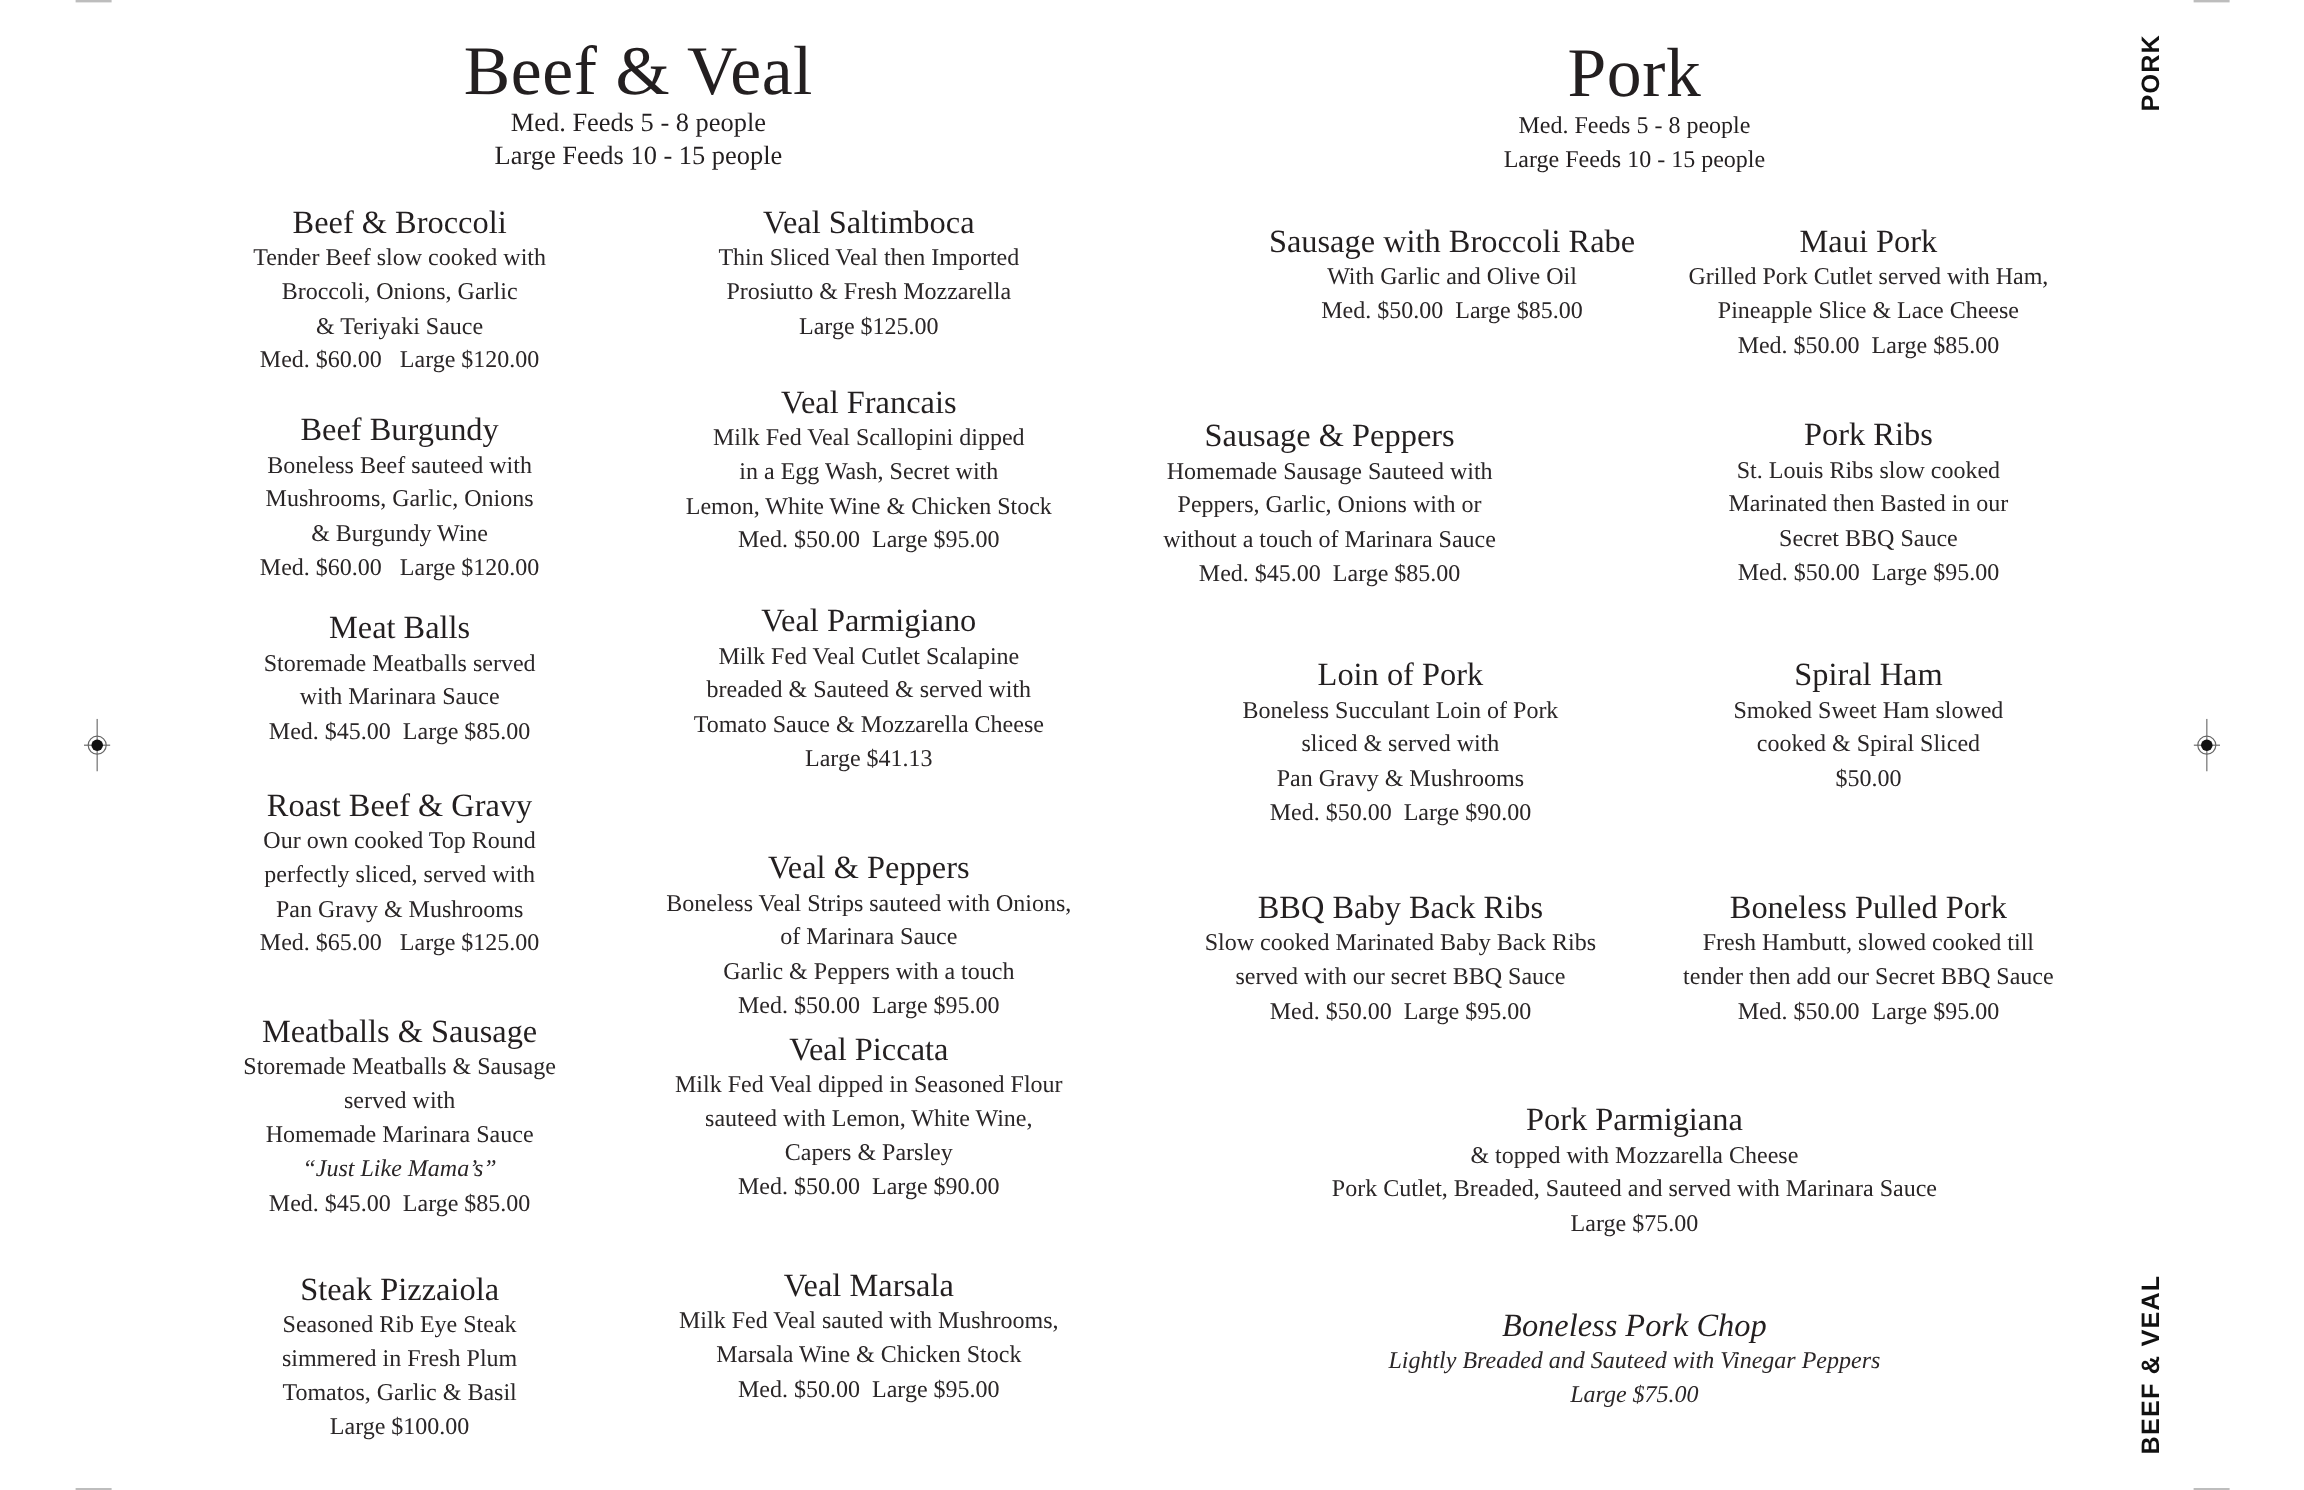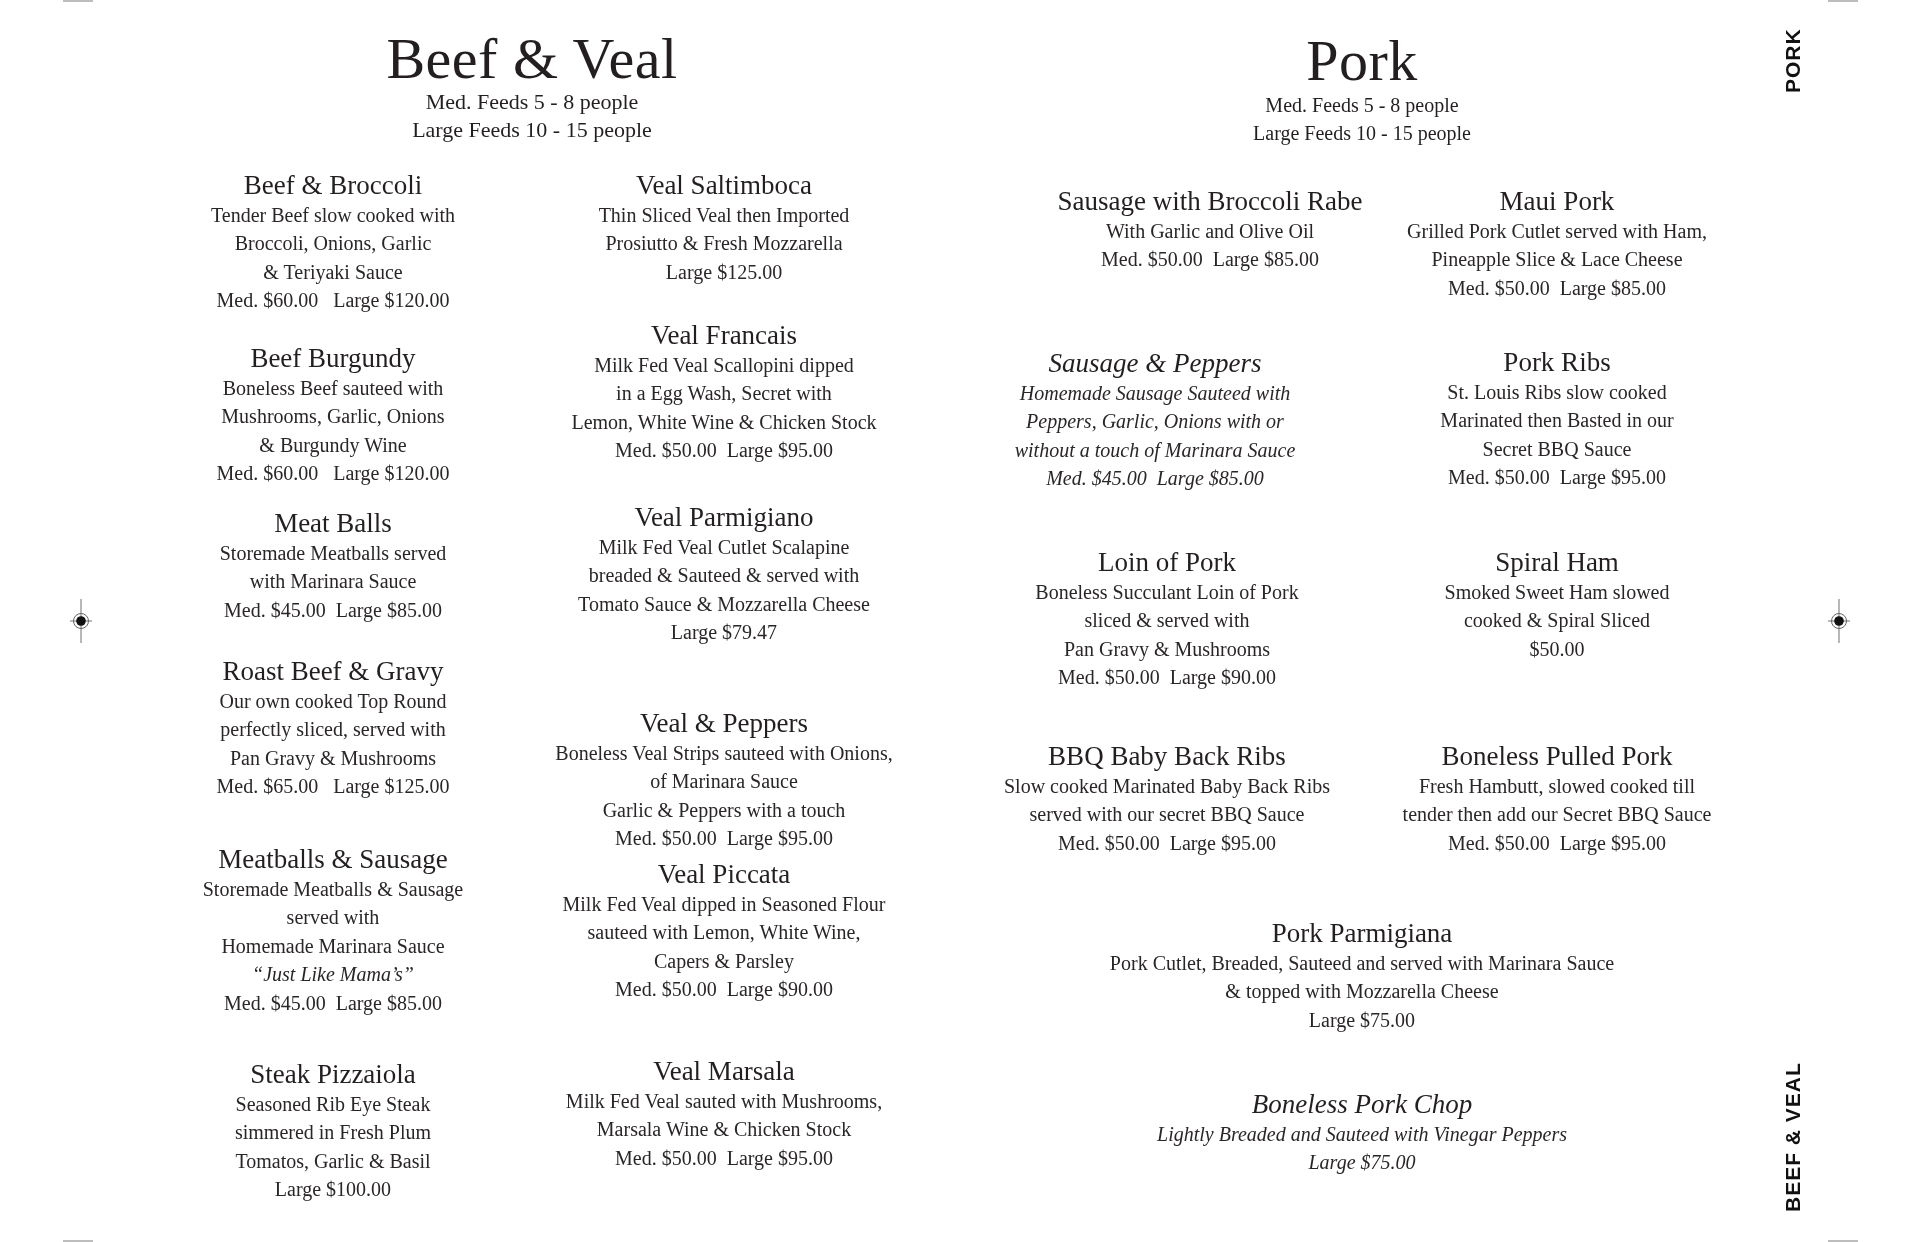--- a/index.html
+++ b/index.html
@@ -126,21 +126,21 @@
     <div class="item-line">in a Egg Wash, Secret with</div>
     <div class="item-line">Lemon, White Wine &amp; Chicken Stock</div>
     <div class="item-line" style="white-space:pre;">Med. $50.00  Large $95.00</div>
   </div>
 
   <div class="item" style="left:724px; top:502px;">
     <div class="item-name">Veal Parmigiano</div>
     <div class="item-line">Milk Fed Veal Cutlet Scalapine</div>
     <div class="item-line">breaded &amp; Sauteed &amp; served with</div>
     <div class="item-line">Tomato Sauce &amp; Mozzarella Cheese</div>
-    <div class="item-line" style="white-space:pre;">Large $79.47</div>
+    <div class="item-line" style="white-space:pre;">Large $41.13</div>
   </div>
 
   <div class="item" style="left:724px; top:679px;margin-top:29px;">
     <div class="item-name">Veal &amp; Peppers</div>
     <div class="item-line">Boneless Veal Strips sauteed with Onions,</div>
     <div class="item-line">of Marinara Sauce</div>
     <div class="item-line">Garlic &amp; Peppers with a touch</div>
     <div class="item-line" style="white-space:pre;">Med. $50.00  Large $95.00</div>
   </div>
 
@@ -164,21 +164,21 @@
   <h1 class="section-title" style="left:1362px; top:29px;">Pork</h1>
   <div class="section-sub" style="left:1362px; top:91px; font-size:20px;">Med. Feeds 5 - 8 people</div>
   <div class="section-sub" style="left:1362px; top:119px; font-size:20px;">Large Feeds 10 - 15 people</div>
 
   <div class="item" style="left:1167px; top:186px;margin-left:43px;">
     <div class="item-name">Sausage with Broccoli Rabe</div>
     <div class="item-line">With Garlic and Olive Oil</div>
     <div class="item-line" style="white-space:pre;">Med. $50.00  Large $85.00</div>
   </div>
 
-  <div class="item" style="left:1155px; top:348px;font-style:italic;">
+  <div class="item" style="left:1108px; top:348px;">
     <div class="item-name">Sausage &amp; Peppers</div>
     <div class="item-line">Homemade Sausage Sauteed with</div>
     <div class="item-line">Peppers, Garlic, Onions with or</div>
     <div class="item-line">without a touch of Marinara Sauce</div>
     <div class="item-line" style="white-space:pre;">Med. $45.00  Large $85.00</div>
   </div>
 
   <div class="item" style="left:1167px; top:547px;">
     <div class="item-name">Loin of Pork</div>
     <div class="item-line">Boneless Succulant Loin of Pork</div>
@@ -218,22 +218,22 @@
 
   <div class="item" style="left:1557px; top:741px;">
     <div class="item-name">Boneless Pulled Pork</div>
     <div class="item-line">Fresh Hambutt, slowed cooked till</div>
     <div class="item-line">tender then add our Secret BBQ Sauce</div>
     <div class="item-line" style="white-space:pre;">Med. $50.00  Large $95.00</div>
   </div>
 
   <div class="item" style="left:1362px; top:918px;">
     <div class="item-name">Pork Parmigiana</div>
+    <div class="item-line">&amp; topped with Mozzarella Cheese</div>
     <div class="item-line">Pork Cutlet, Breaded, Sauteed and served with Marinara Sauce</div>
-    <div class="item-line">&amp; topped with Mozzarella Cheese</div>
     <div class="item-line" style="white-space:pre;">Large $75.00</div>
   </div>
 
   <div class="item" style="left:1362px; top:1089px;font-style:italic;">
     <div class="item-name">Boneless Pork Chop</div>
     <div class="item-line">Lightly Breaded and Sauteed with Vinegar Peppers</div>
     <div class="item-line" style="white-space:pre;">Large $75.00</div>
   </div>
 </section>
 

